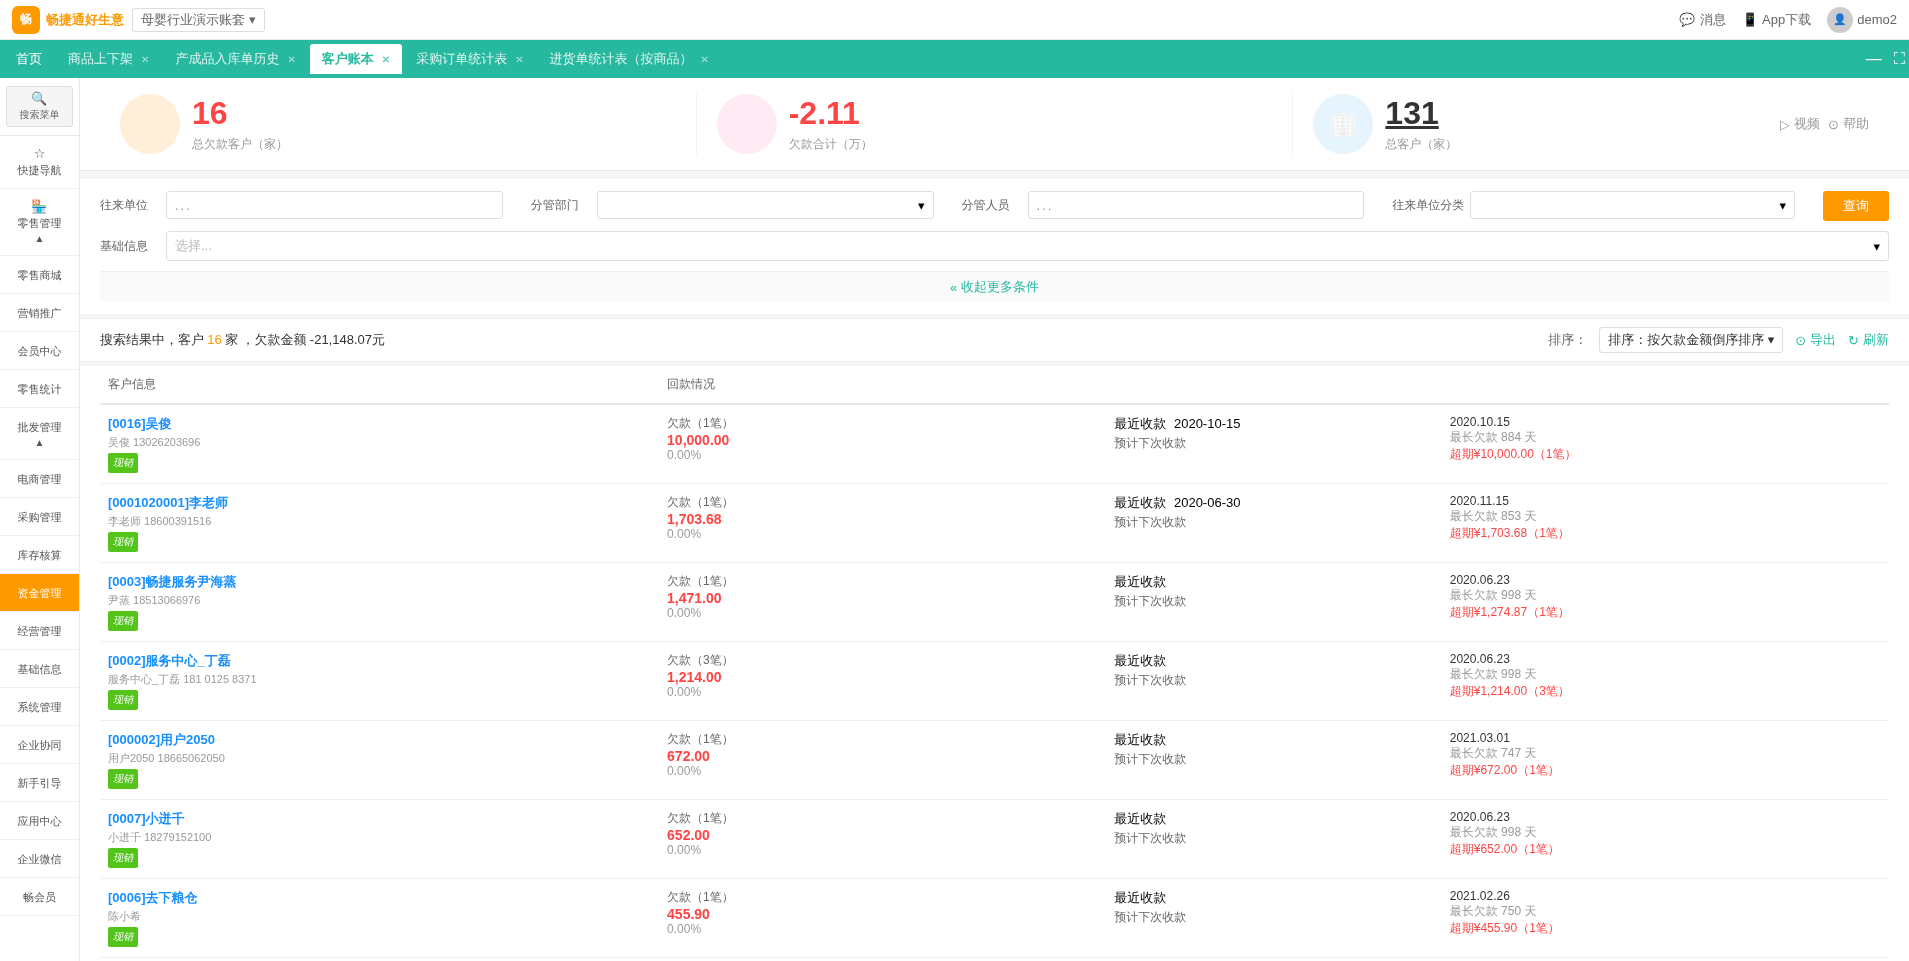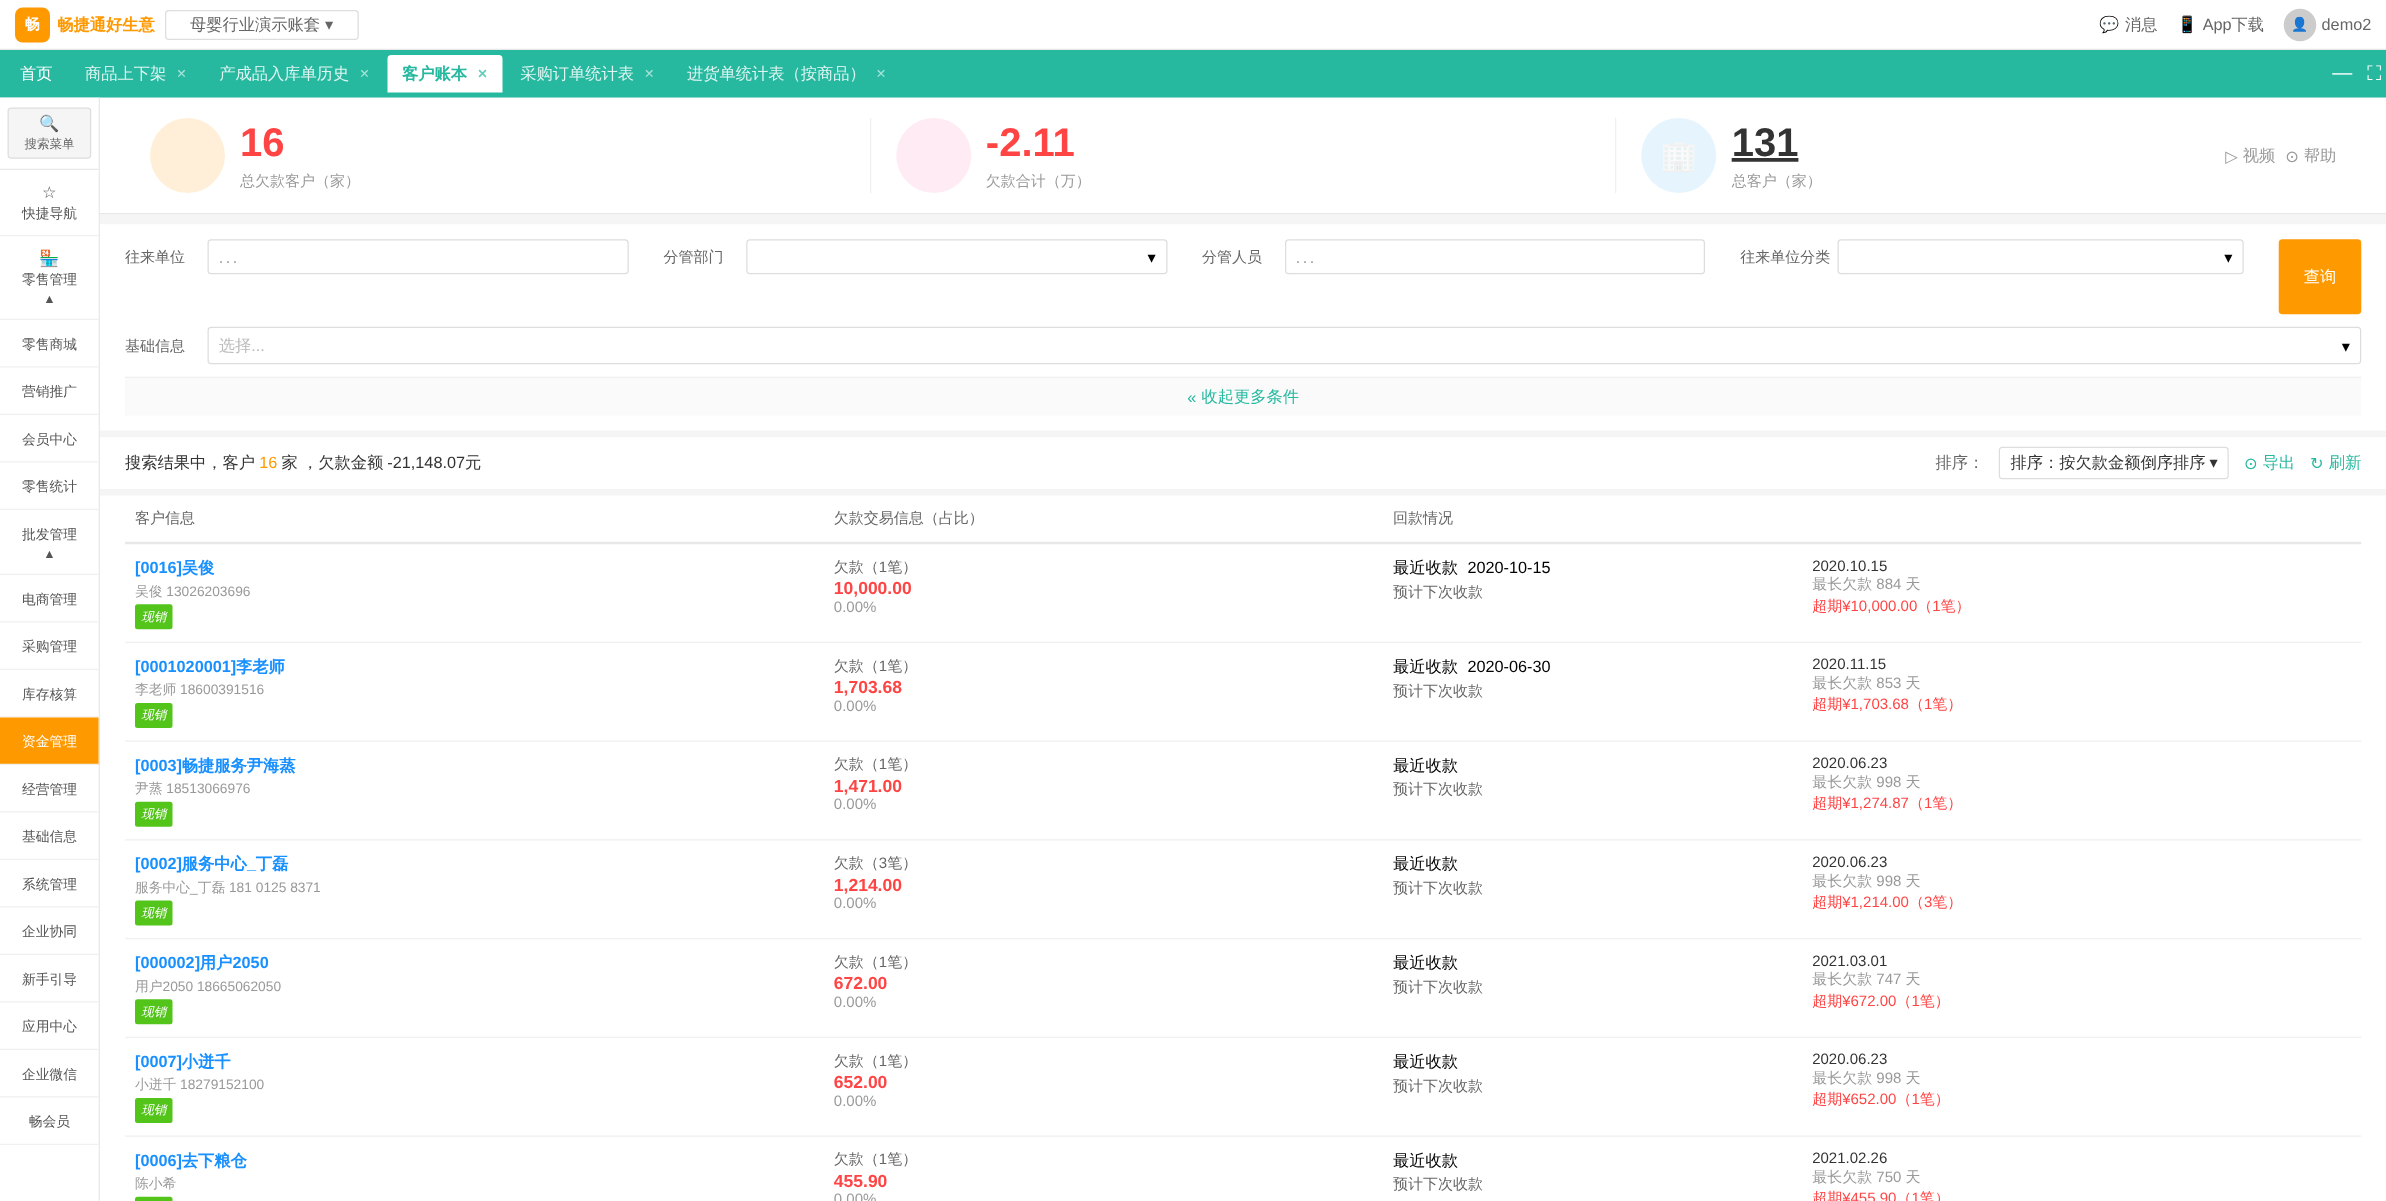--- a/index.html
+++ b/index.html
@@ -3,21 +3,21 @@
   <meta charset="utf-8">
   <style>
     * { box-sizing: border-box; margin: 0; padding: 0; font-family: 'Microsoft YaHei', Arial, sans-serif; font-size: 13px; }
     body { background: #f5f5f5; display: flex; flex-direction: column; height: 100vh; overflow: hidden; }
 
     
     .top-bar { background: #fff; height: 40px; display: flex; align-items: center; padding: 0 12px; border-bottom: 1px solid #e8e8e8; justify-content: space-between; }
     .top-bar-left { display: flex; align-items: center; gap: 8px; }
     .logo-area { display: flex; align-items: center; gap: 6px; color: #f90; font-weight: bold; font-size: 14px; }
     .logo-icon { width: 28px; height: 28px; background: #f90; border-radius: 6px; display: flex; align-items: center; justify-content: center; color: white; font-size: 12px; font-weight: bold; }
-    .company-selector { display: flex; align-items: center; gap: 4px; color: #666; border: 1px solid #ddd; padding: 2px 19px; border-radius: 3px; cursor: pointer; font-size: 12px; }
+    .company-selector { display: flex; align-items: center; gap: 4px; color: #666; border: 1px solid #ddd; padding: 2px 8px; border-radius: 3px; cursor: pointer; font-size: 12px; }
     .top-bar-right { display: flex; align-items: center; gap: 16px; }
     .top-bar-btn { display: flex; align-items: center; gap: 4px; color: #666; cursor: pointer; font-size: 12px; }
     .avatar { width: 26px; height: 26px; border-radius: 50%; background: #ccc; overflow: hidden; display: flex; align-items: center; justify-content: center; font-size: 11px; color: #fff; }
 
     
     .nav-tabs { background: #26b9a0; display: flex; align-items: center; height: 38px; padding: 0 4px; gap: 2px; overflow-x: auto; }
     .nav-tab { display: flex; align-items: center; gap: 4px; padding: 0 12px; height: 30px; border-radius: 3px 3px 0 0; cursor: pointer; color: rgba(255,255,255,0.85); font-size: 12px; white-space: nowrap; justify-content: flex-end; }
     .nav-tab.active { background: #fff; color: #26b9a0; font-weight: bold; }
     .nav-tab .close-x { font-size: 10px; margin-left: 4px; opacity: 0.7; }
     .nav-tab.home { background: transparent; color: #fff; }
@@ -56,21 +56,21 @@
 
     
     .filter-section { background: #fff; padding: 12px 20px; margin-bottom: 4px; }
     .filter-row { display: flex; align-items: flex-start; gap: 28px; margin-bottom: 10px; flex-wrap: wrap; }
     .filter-item { display: flex; align-items: center; gap: 6px; flex: 1; min-width: 200px; }
     .filter-label { color: #666; font-size: 12px; white-space: nowrap; min-width: 60px; }
     .filter-input { flex: 1; border: 1px solid #ddd; border-radius: 3px; padding: 5px 8px; font-size: 12px; color: #333; display: flex; align-items: center; justify-content: space-between; min-height: 28px; cursor: pointer; }
     .filter-input .dots { color: #999; letter-spacing: 2px; }
     .filter-select { flex: 1; border: 1px solid #ddd; border-radius: 3px; padding: 5px 8px; font-size: 12px; min-height: 28px; display: flex; align-items: center; justify-content: space-between; cursor: pointer; }
     .filter-select .placeholder { color: #bbb; }
-    .search-btn { background: #f90; color: #fff; border: none; border-radius: 3px; padding: 21px 20px; font-size: 13px; cursor: pointer; white-space: nowrap; }
+    .search-btn { background: #f90; color: #fff; border: none; border-radius: 3px; padding: 6px 20px; font-size: 13px; cursor: pointer; white-space: nowrap; }
     .collapse-row { text-align: center; background: #fafafa; border-top: 1px solid #f0f0f0; padding: 6px; cursor: pointer; color: #26b9a0; font-size: 12px; display: flex; align-items: center; justify-content: center; gap: 4px; }
 
     
     .results-bar { display: flex; align-items: center; justify-content: space-between; padding: 8px 20px; background: #fff; border-top: 1px solid #f0f0f0; border-bottom: 1px solid #f0f0f0; margin-bottom: 4px; }
     .results-info { font-size: 12px; color: #333; }
     .results-info .highlight { color: #f90; }
     .results-right { display: flex; align-items: center; gap: 12px; font-size: 12px; color: #666; }
     .sort-select { border: 1px solid #ddd; padding: 3px 8px; border-radius: 3px; font-size: 12px; color: #333; cursor: pointer; }
     .action-btn { display: flex; align-items: center; gap: 4px; color: #26b9a0; cursor: pointer; }
 
@@ -325,21 +325,20 @@
         <div class="action-btn">
           <span>↻</span>
           <span>刷新</span>
         </div>
       </div>
     </div>
 
     <div class="table-section">
       <div class="table-header">
         <div class="th">客户信息</div>
-        <div class="th">欠款交易信息（占比）</div>
         <div class="th">回款情况</div>
       </div>
 
       <div class="table-row">
         <div class="td">
           <div class="customer-name">[0016]吴俊</div>
           <div class="customer-phone">吴俊  13026203696</div>
           <span class="customer-tag">现销</span>
         </div>
         <div class="td">

